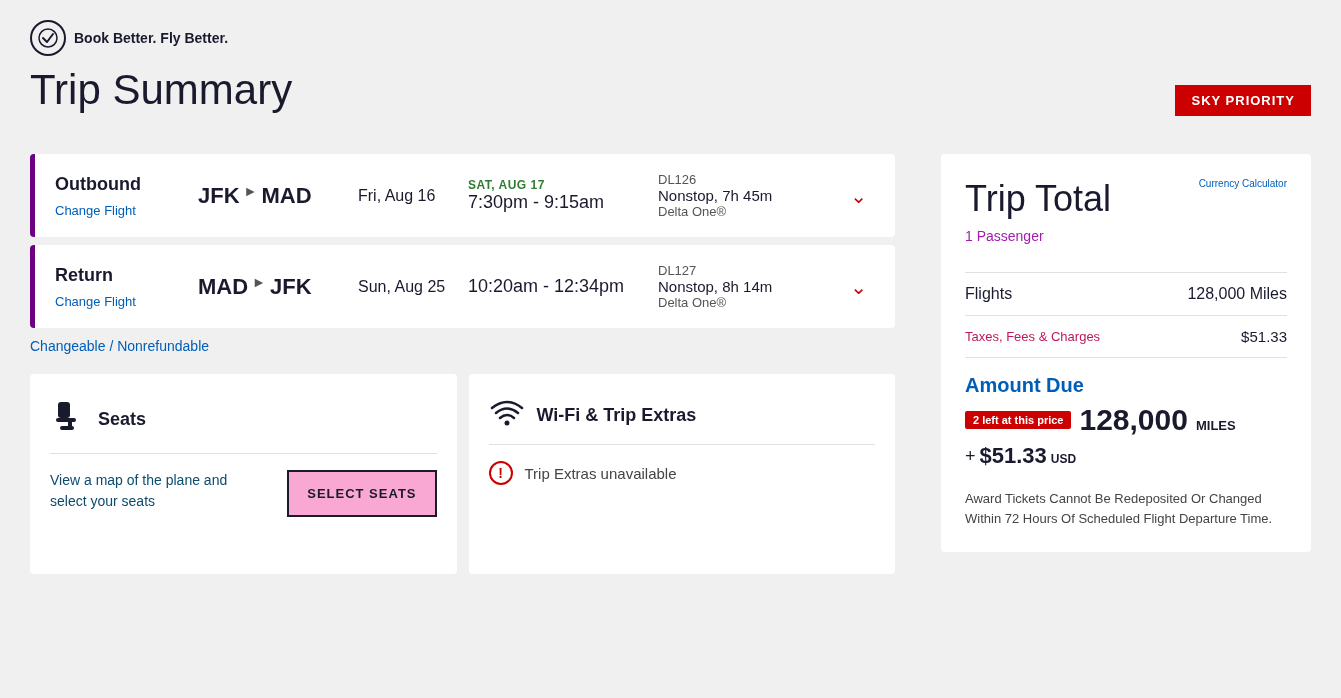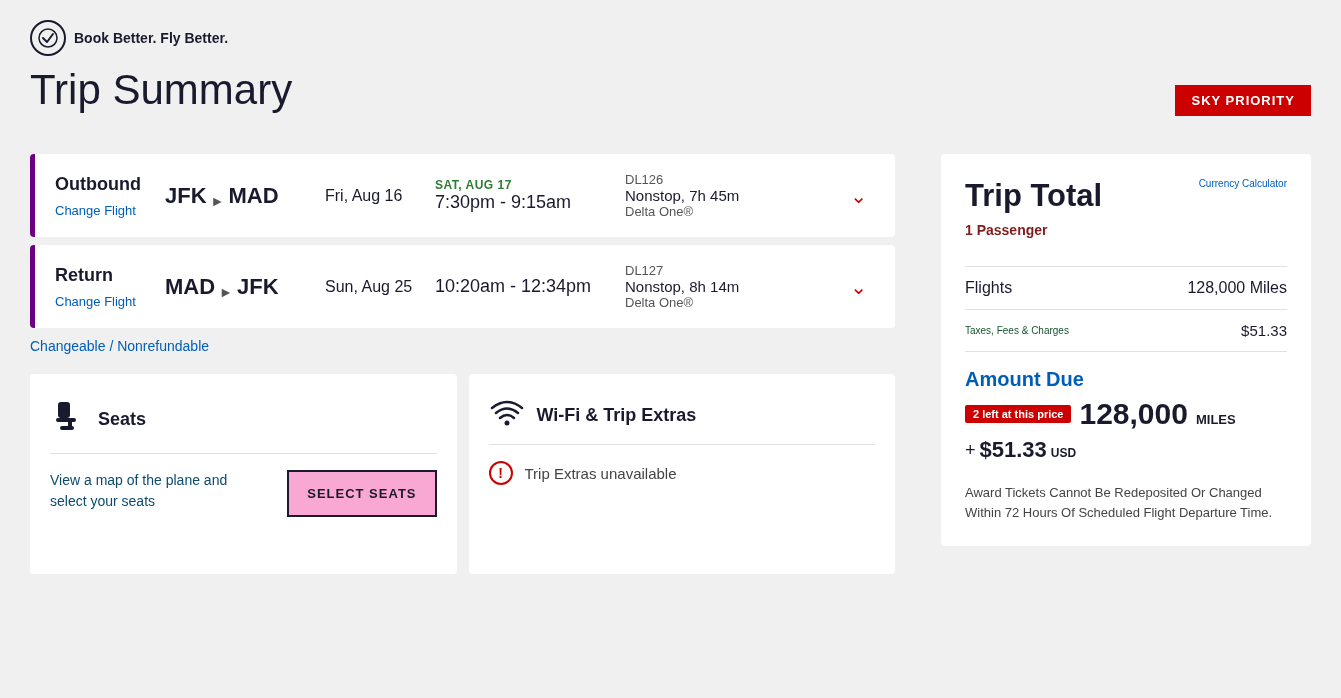--- a/index.html
+++ b/index.html
@@ -97,24 +97,25 @@
       cursor: pointer;
       text-decoration: none;
       display: block;
       margin-top: 8px;
     }
     .flight-route {
       font-size: 22px;
       font-weight: bold;
       color: #1a1a2e;
       display: flex;
-      align-items: flex-end;
+      align-items: flex-start;
       gap: 4px;
       width: 160px;
       min-width: 160px;
+      margin-left: 33px;
     }
     .flight-route .arrow {
       font-size: 14px;
       color: #555;
     }
     .flight-date {
       font-size: 16px;
       color: #1a1a2e;
       width: 110px;
       min-width: 110px;
@@ -222,35 +223,34 @@
       padding: 24px;
       border-radius: 4px;
     }
     .trip-total-header {
       display: flex;
       justify-content: space-between;
       align-items: flex-start;
       margin-bottom: 8px;
     }
     .trip-total-title {
-      font-size: 31px;
-      font-weight: bold;
+      font-size: 36px;
+      font-weight: normal;
       color: #1a1a2e;
     }
     .currency-calc {
       color: #005eb8;
       font-size: 10px;
       cursor: pointer;
       white-space: nowrap;
     }
     .passengers-label {
       font-size: 14px;
-      color: #7f1d1d;
+      color: #a21caf;
       margin-bottom: 28px;
-      font-weight: bold;
     }
     .divider {
       border: none;
       border-top: 1px solid #e0e0e0;
       margin: 12px 0;
     }
     .cost-row {
       display: flex;
       justify-content: space-between;
       align-items: center;
@@ -265,22 +265,22 @@
       color: #1a1a2e;
       font-weight: 500;
     }
     .taxes-row {
       display: flex;
       justify-content: space-between;
       align-items: center;
       margin: 12px 0;
     }
     .taxes-label {
-      font-size: 10px;
-      color: #14532d;
+      font-size: 13px;
+      color: #be185d;
     }
     .taxes-value {
       font-size: 15px;
       color: #1a1a2e;
     }
     .amount-due-section {
       margin-top: 16px;
     }
     .amount-due-label {
       font-size: 20px;

